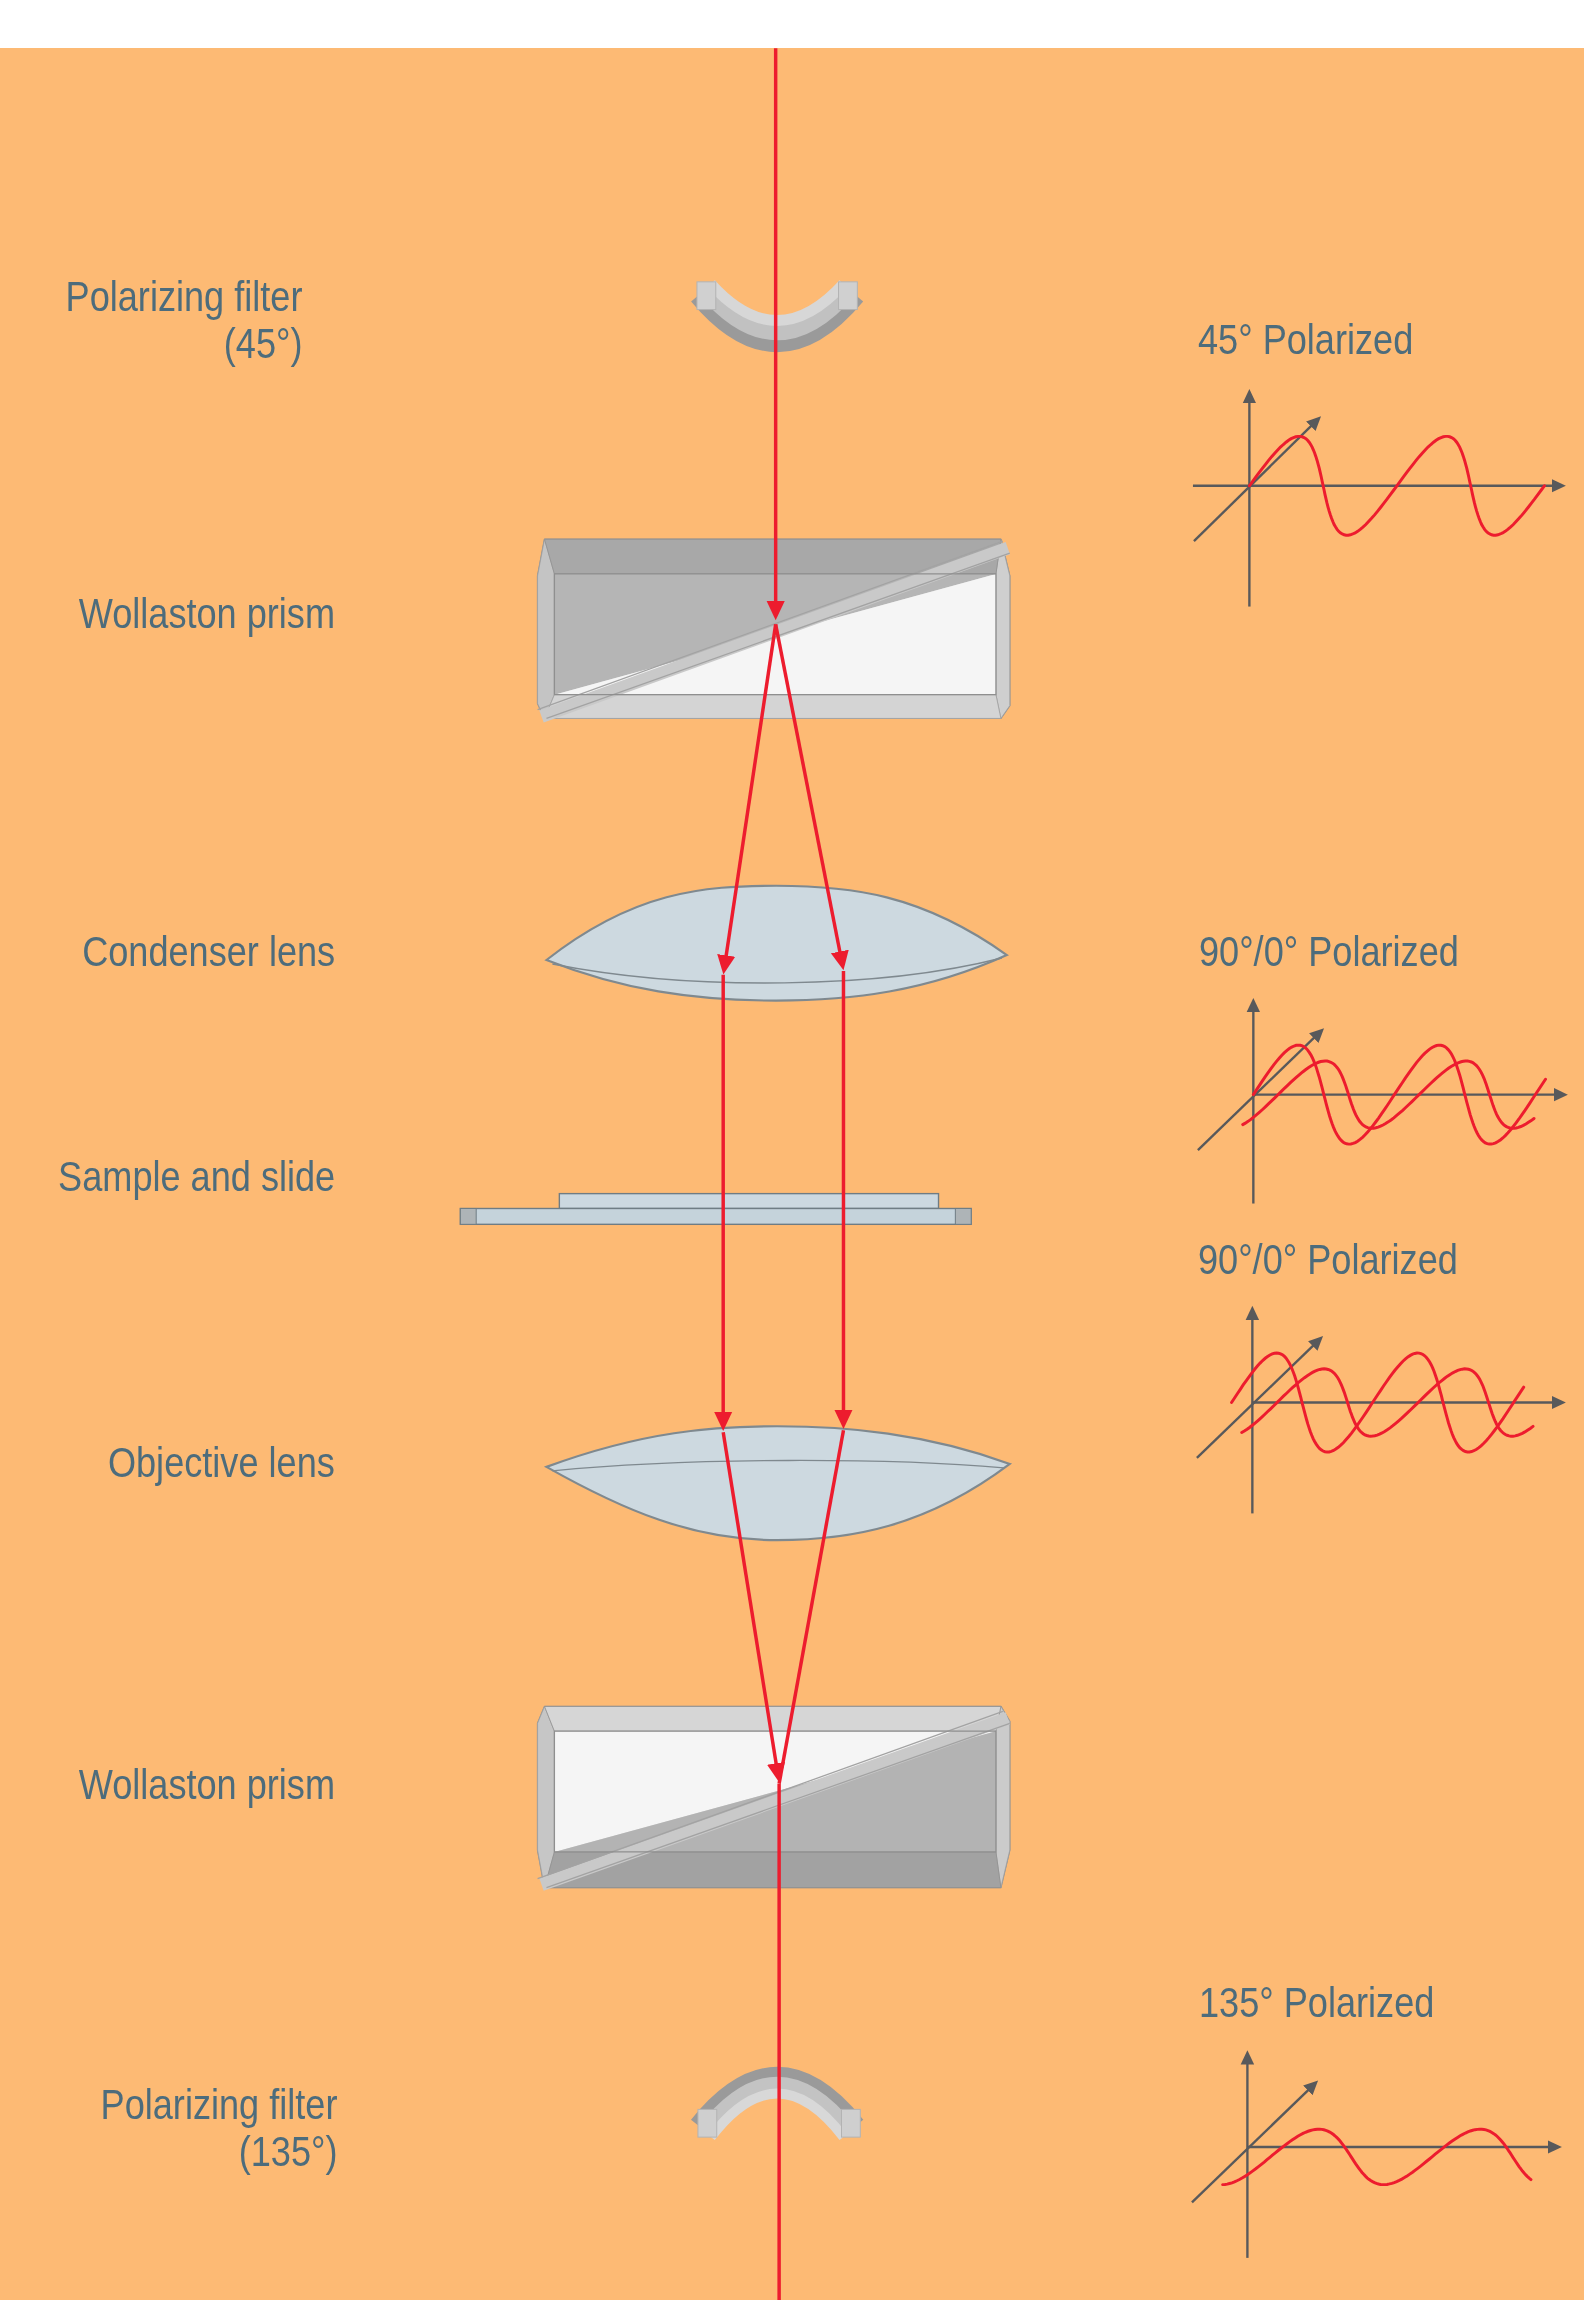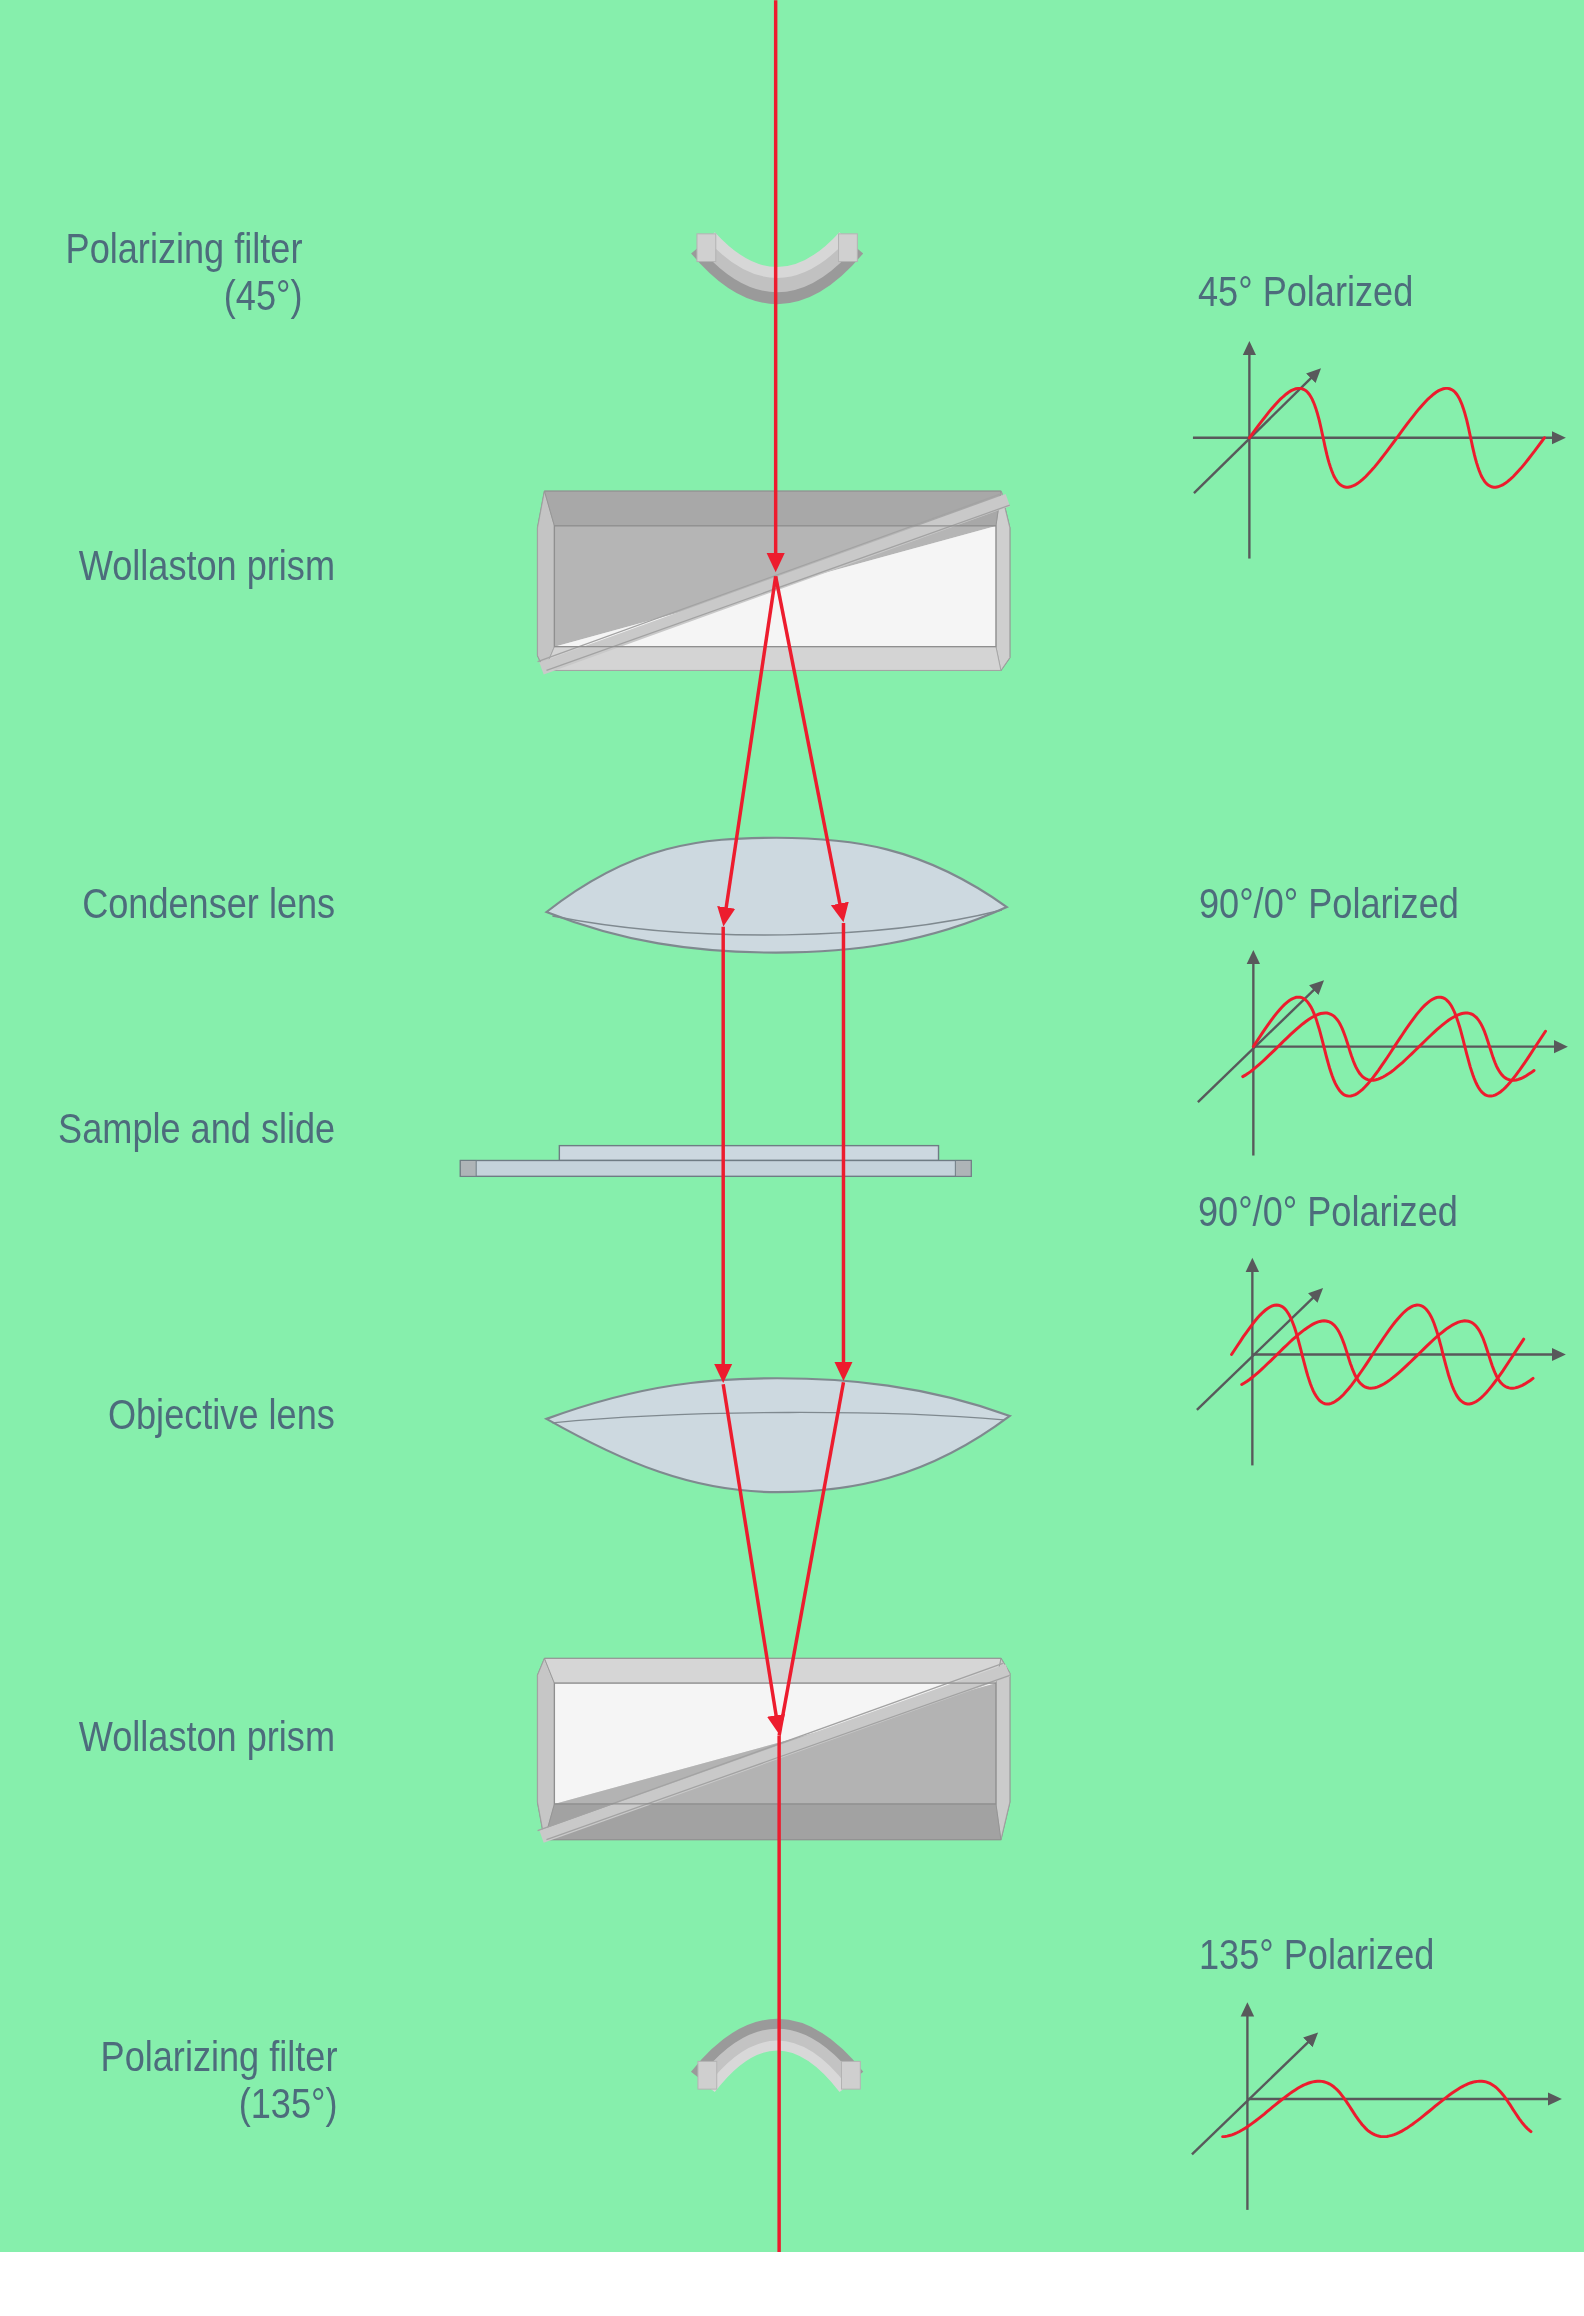--- a/index.html
+++ b/index.html
@@ -1,21 +1,22 @@
 <!DOCTYPE html>
 <html><head>
 <meta charset="utf-8">
 <style>
   html,body{margin:0;padding:0;background:#ffffff;}
   .canvas{
     position:relative;
     width:1584px;height:2252px;
-    background:#86efac;
+    background:#fdba74;
     font-family:"Liberation Sans", sans-serif;
     overflow:hidden;
+    margin-top:48px;
   }
   .diagram-svg{position:absolute;left:0;top:0;}
   .comp-label{
     position:absolute;
     color:#4d6c7c;
     font-size:42px;
     line-height:47px;
     text-align:right;
     white-space:nowrap;
     transform:scaleX(0.86);

